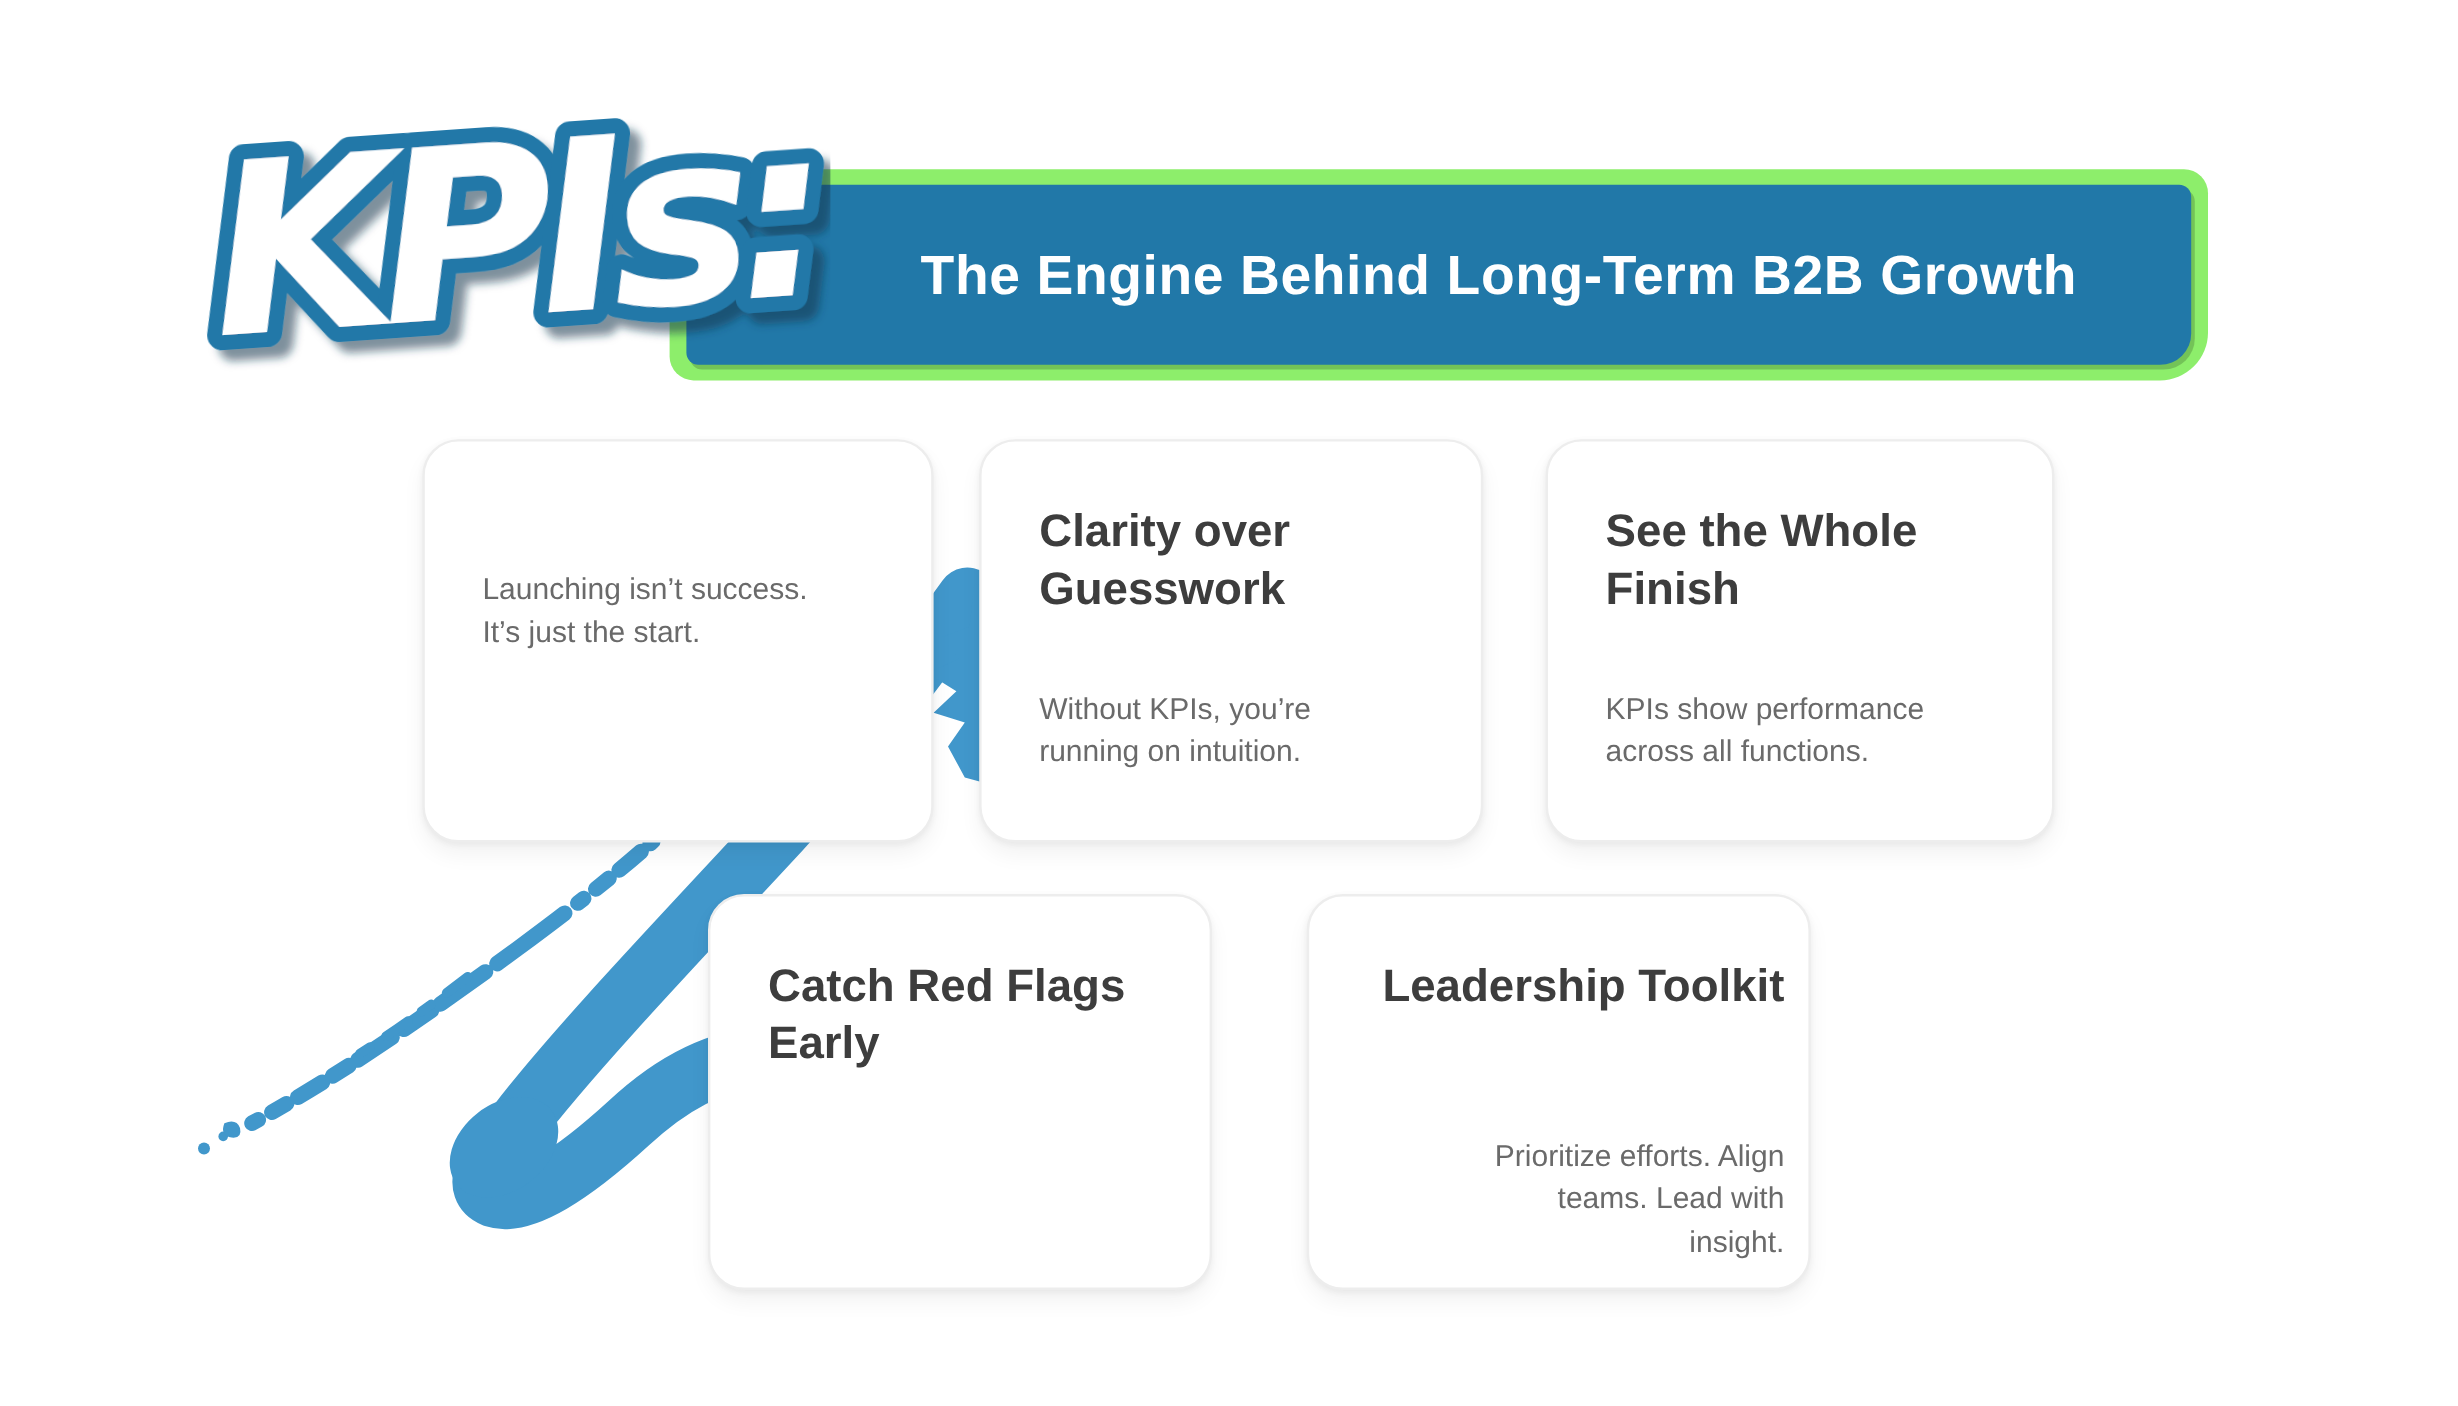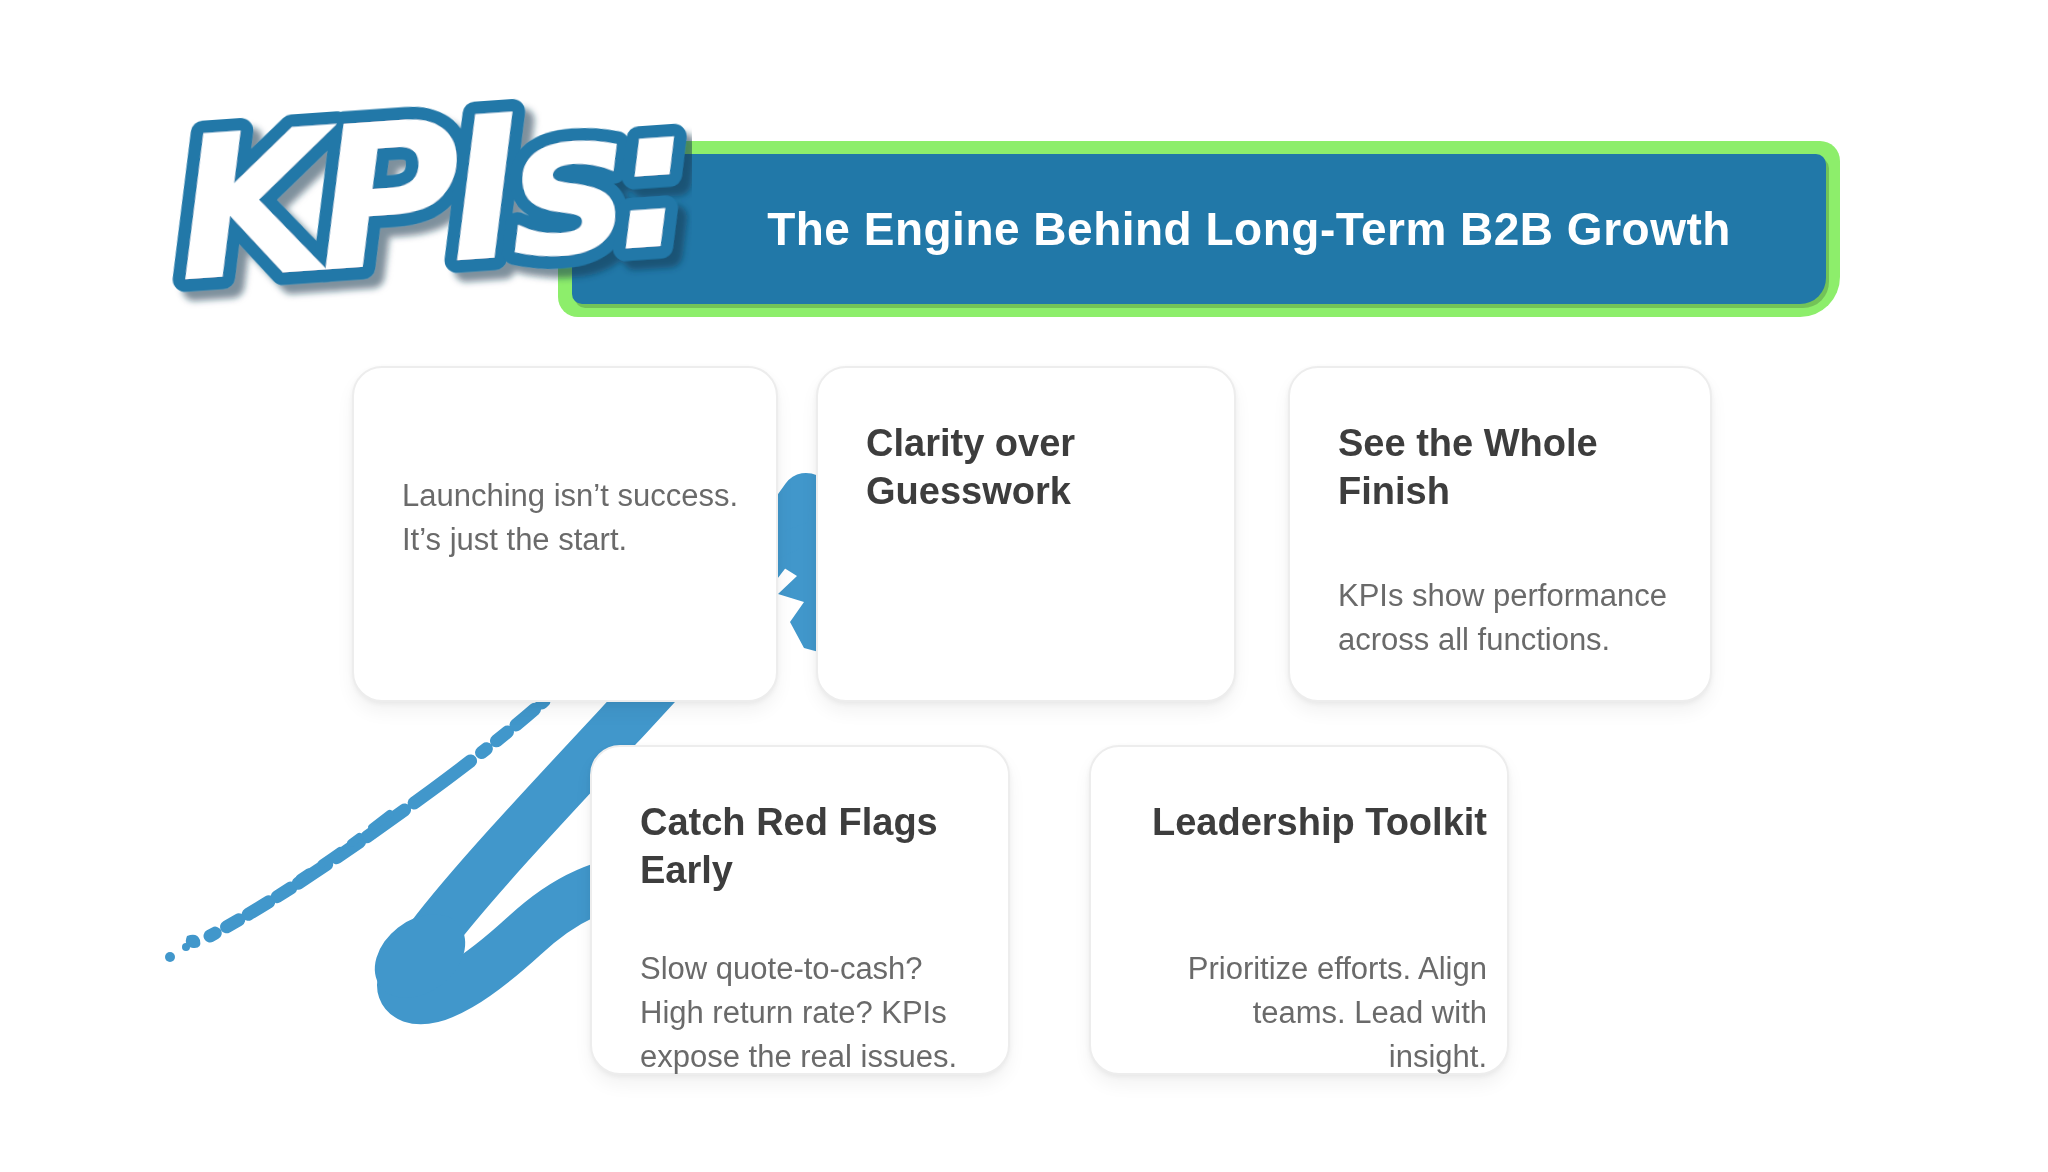--- a/index.html
+++ b/index.html
@@ -62,21 +62,21 @@
   .card--1{left:352px;top:366px;width:426px;height:336px;}
   .card--2{left:816px;top:366px;width:420px;height:336px;}
   .card--3{left:1288px;top:366px;width:424px;height:336px;}
   .card--4{left:590px;top:745px;width:420px;height:330px;}
   .card--5{left:1089px;top:745px;width:420px;height:330px;text-align:right;}
   .card-title{
     font-size:38px;font-weight:bold;color:var(--heading-gray);
     line-height:1.26;white-space:pre;letter-spacing:0;
   }
   .card-body{
-    font-size:31px;color:var(--body-gray);
+    font-size:25px;color:var(--body-gray);
     line-height:1.42;white-space:pre;
   }
   .card--1 .card-body{margin-top:54px;}
   .card--2 .card-body{margin-top:58px;}
   .card--3 .card-body{margin-top:58px;}
   .card--4 .card-body{margin-top:52px;}
   .card--5 .card-body{margin-top:100px;}
 </style>
 </head>
 <body>
@@ -117,35 +117,34 @@
 </div>
 
 <div class="card card--1">
   <div class="card-body">Launching isn’t success.
 It’s just the start.</div>
 </div>
 
 <div class="card card--2">
   <div class="card-title">Clarity over
 Guesswork</div>
+  <div class="card-body">Without KPIs, you’re
+running on intuition.</div>
 </div>
 
 <div class="card card--3">
   <div class="card-title">See the Whole
 Finish</div>
   <div class="card-body">KPIs show performance
 across all functions.</div>
 </div>
 
 <div class="card card--4">
   <div class="card-title">Catch Red Flags
 Early</div>
-  <div class="card-body">Slow quote-to-cash?
-High return rate? KPIs
-expose the real issues.</div>
 </div>
 
 <div class="card card--5">
   <div class="card-title">Leadership Toolkit</div>
   <div class="card-body">Prioritize efforts. Align
 teams. Lead with
 insight.</div>
 </div>
 
 </body></html>

